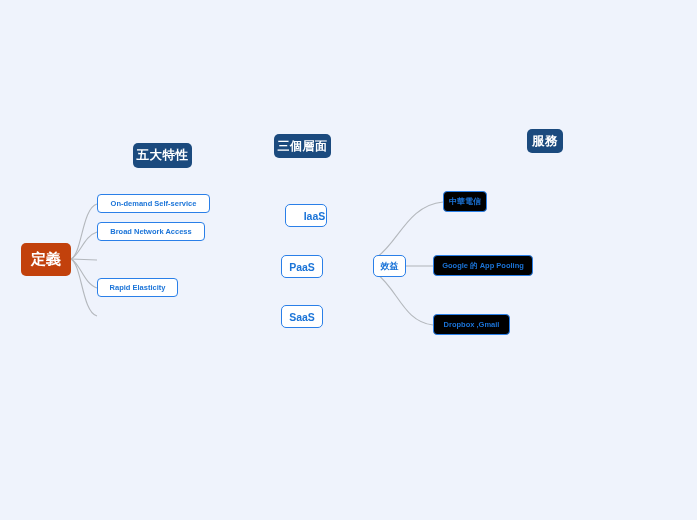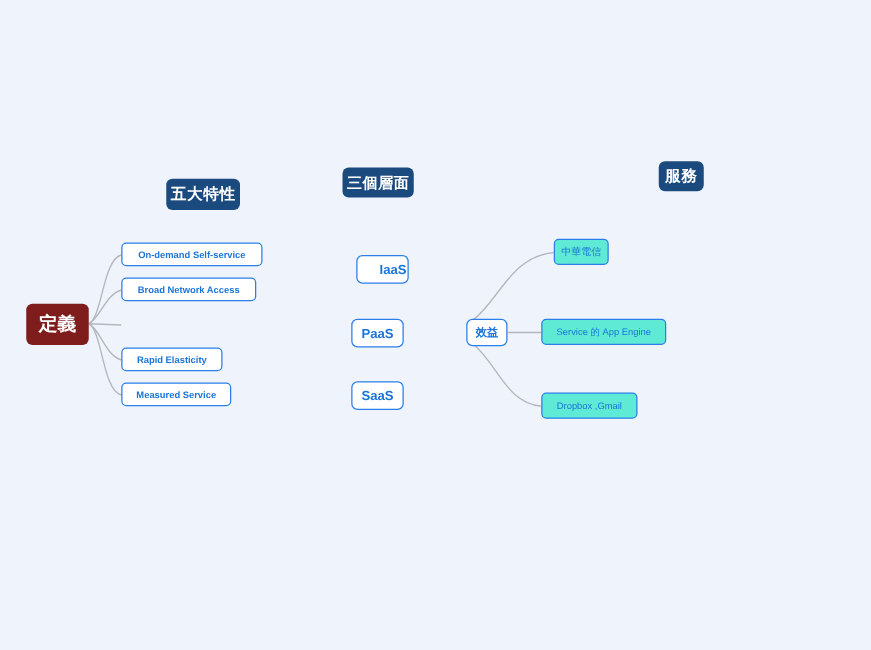--- a/index.html
+++ b/index.html
@@ -39,39 +39,39 @@
   
   .badge {
     background: #1b4a7e;
     color: #ffffff;
     border-radius: 5px;
     font-weight: 700;
     letter-spacing: 0.5px;
   }
   
   .root {
-    background: #7f1d1d;
+    background: #c2410c;
     color: #ffffff;
     border-radius: 5px;
     font-weight: 700;
   }
   
   .leaf {
     background: #ffffff;
     border: 1.4px solid #2a7fe8;
     border-radius: 4px;
     color: #1b74d8;
     font-weight: 700;
   }
   .leaf-cn {
-    background: #5eead4;
+    background: #000000;
     border: 1.4px solid #2a7fe8;
     border-radius: 4px;
     color: #1b74d8;
-    font-weight: 400;
+    font-weight: 700;
   }
   
   .branch {
     background: #ffffff;
     border: 1.5px solid #2a7fe8;
     border-radius: 5px;
     color: #1b74d8;
     font-weight: 700;
   }
 </style>
@@ -117,23 +117,20 @@
 
   <div class="node leaf" style="left:97px; top:222px; width:108px; height:19px; font-size:7.5px;text-align:center;">
     <span>Broad Network Access</span>
   </div>
 
 
   <div class="node leaf" style="left:97px; top:278px; width:81px; height:19px; font-size:7.5px;">
     <span>Rapid Elasticity</span>
   </div>
 
-  <div class="node leaf" style="left:97px; top:306px; width:88px; height:19px; font-size:7.5px;">
-    <span>Measured Service</span>
-  </div>
 
   <div class="node branch" style="left:285px; top:204px; width:42px; height:23px; font-size:10.5px;padding-left:17px;">
     <span>IaaS</span>
   </div>
 
   <div class="node branch" style="left:281px; top:255px; width:42px; height:23px; font-size:10.5px;">
     <span>PaaS</span>
   </div>
 
   <div class="node branch" style="left:281px; top:305px; width:42px; height:23px; font-size:10.5px;">
@@ -142,20 +139,20 @@
 
   <div class="node branch" style="left:373px; top:255px; width:33px; height:22px; font-size:9px;">
     <span>效益</span>
   </div>
 
   <div class="node leaf-cn" style="left:443px; top:191px; width:44px; height:21px; font-size:8px;">
     <span>中華電信</span>
   </div>
 
   <div class="node leaf-cn" style="left:433px; top:255px; width:100px; height:21px; font-size:7.5px;">
-    <span>Service 的 App Engine</span>
+    <span>Google 的 App Pooling</span>
   </div>
 
   <div class="node leaf-cn" style="left:433px; top:314px; width:77px; height:21px; font-size:7.5px;">
     <span>Dropbox ,Gmail</span>
   </div>
 
 </div>
 
 </body></html>

